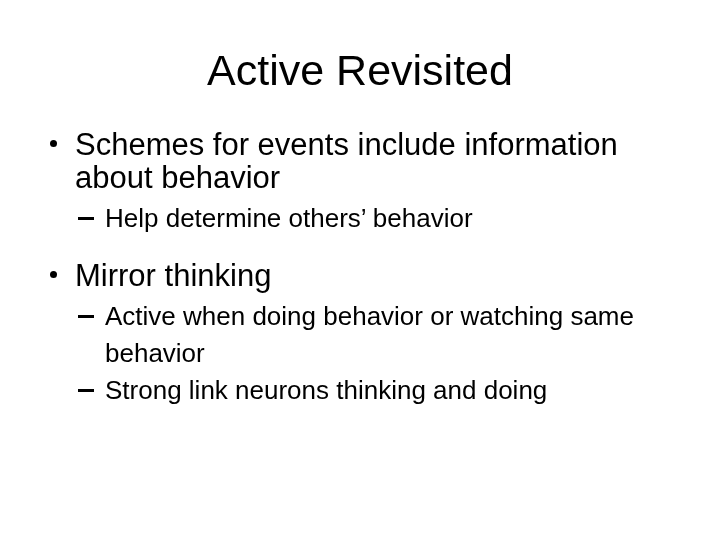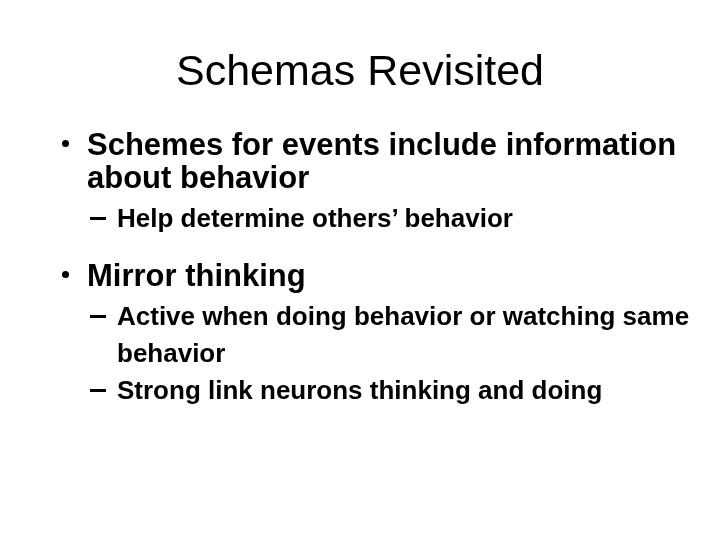--- a/index.html
+++ b/index.html
@@ -28,24 +28,23 @@
     text-align: center;
     font-size: 43px;
     line-height: 48px;
     font-weight: normal;
     letter-spacing: 0px;
     color: #000000;
     white-space: nowrap;
   }
   .body-area {
     position: absolute;
-    left: 56px;
+    left: 44px;
     top: 128px;
     width: 660px;
-    font-weight: bold;
   }
   .bullet-l1 {
     position: relative;
     padding-left: 31px;
     font-size: 31px;
     line-height: 33px;
     margin: 0 0 0 0;
     color: #000000;
   }
   .bullet-l1 .marker {
@@ -90,21 +89,21 @@
   }
   .sub-gap-top {
     height: 6px;
   }
 </style>
 </head>
 <body>
 
 <div class="slide">
 
-  <div class="slide-title">Schemas Revisited</div>
+  <div class="slide-title">Active Revisited</div>
 
   <div class="body-area">
 
     <div class="bullet-group">
       <div class="bullet-l1">
         <span class="marker"></span>
         <span class="txt">Schemes for events include information about behavior</span>
       </div>
       <div class="sub-gap-top"></div>
       <div class="sub-list">

